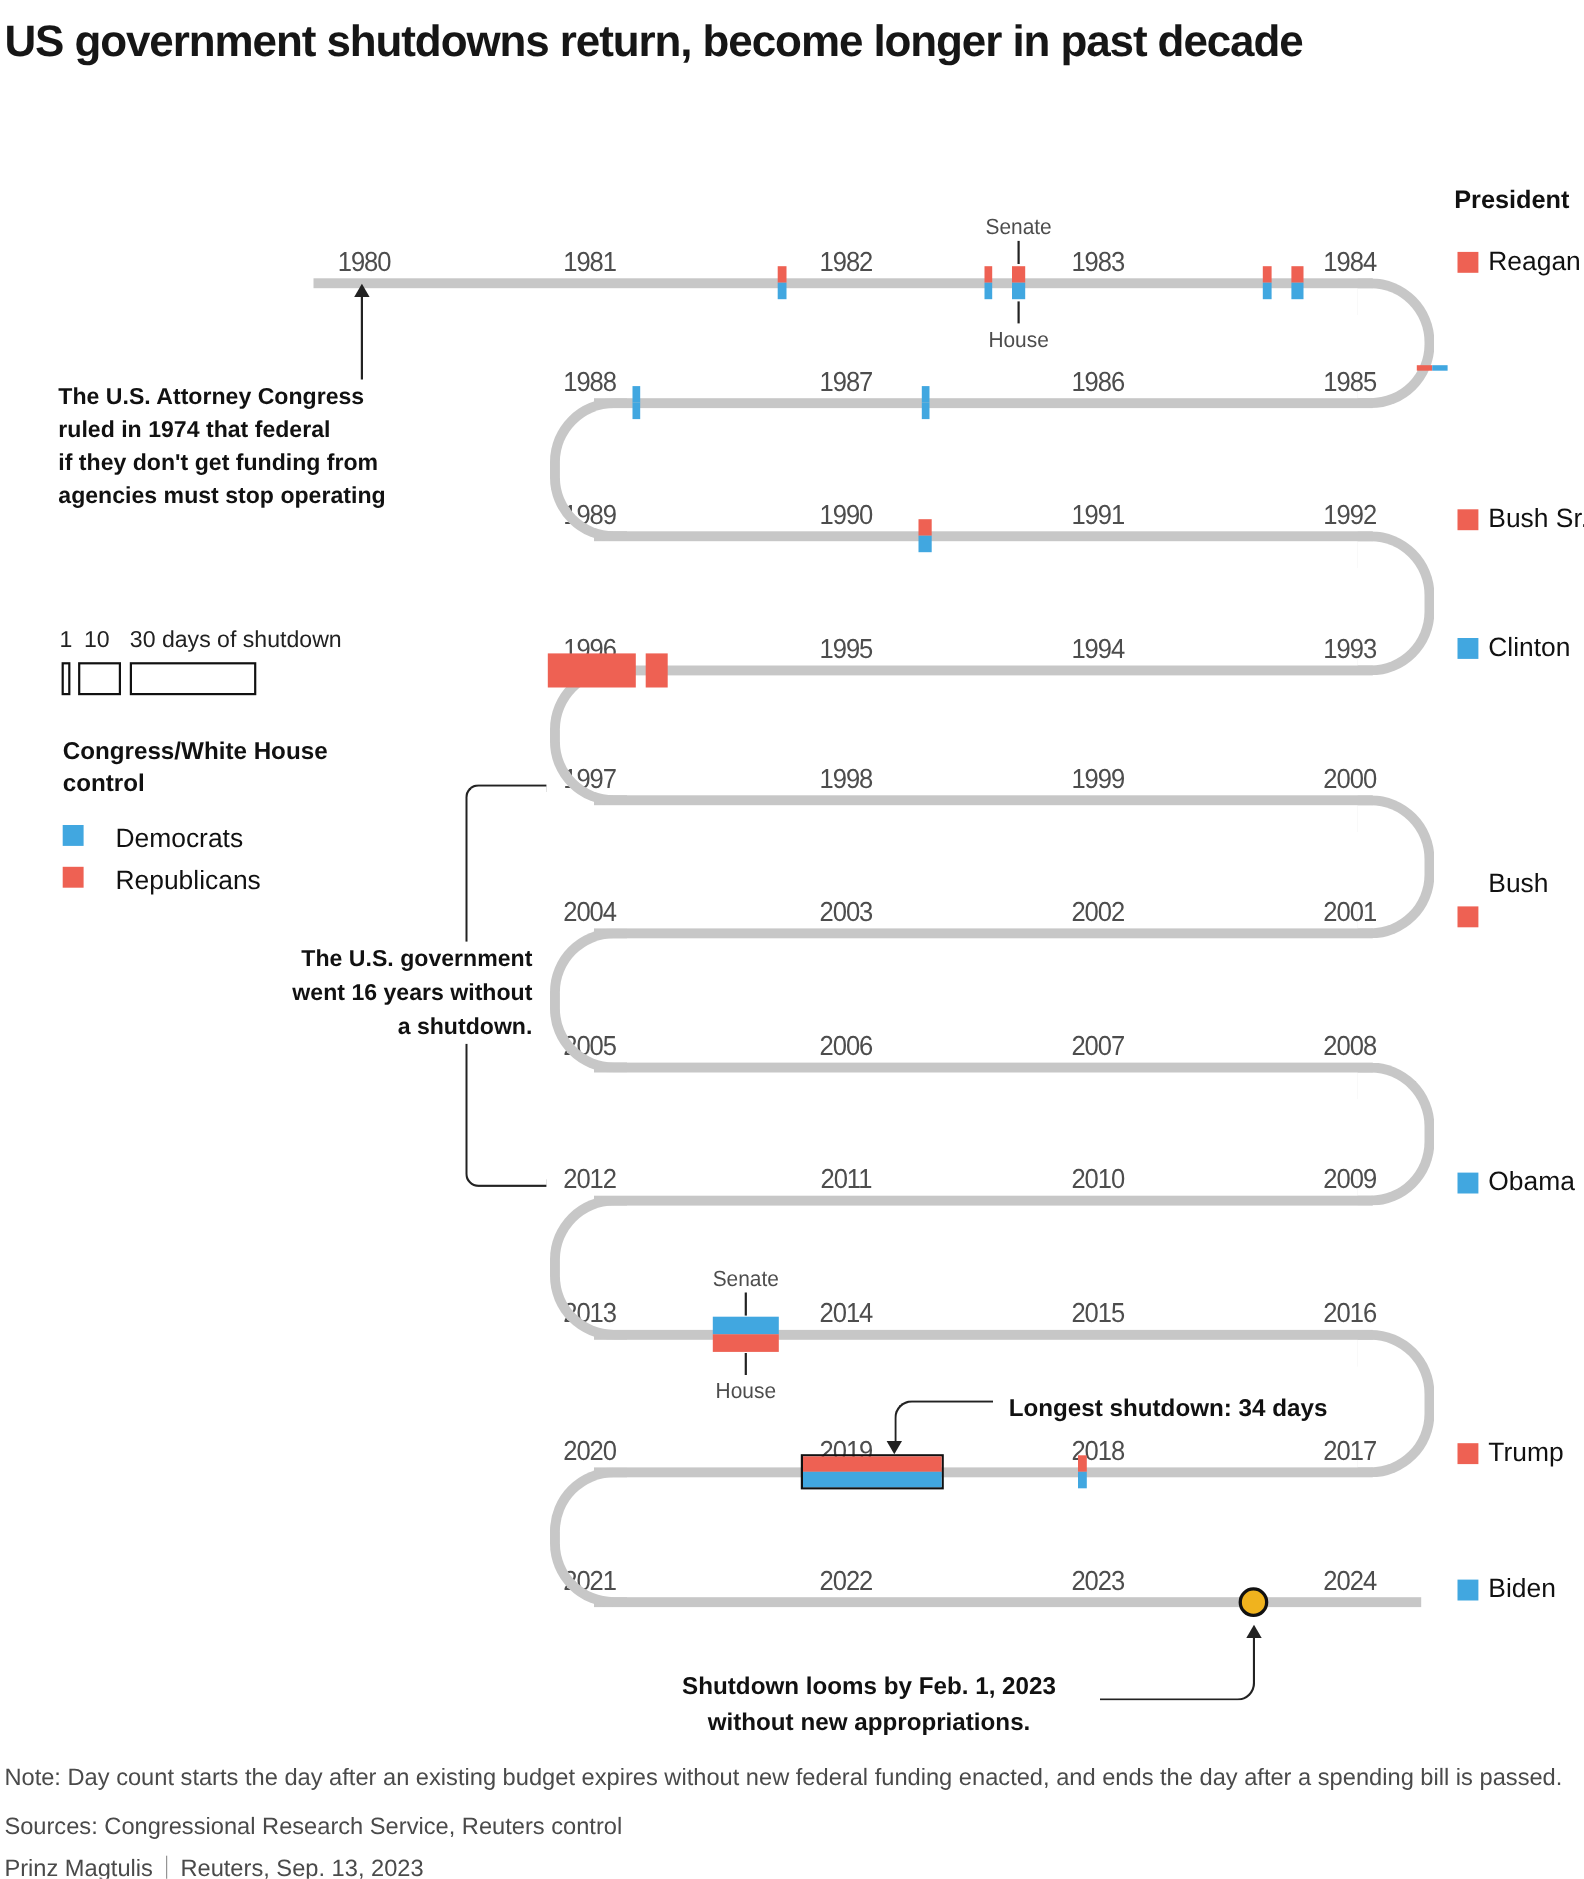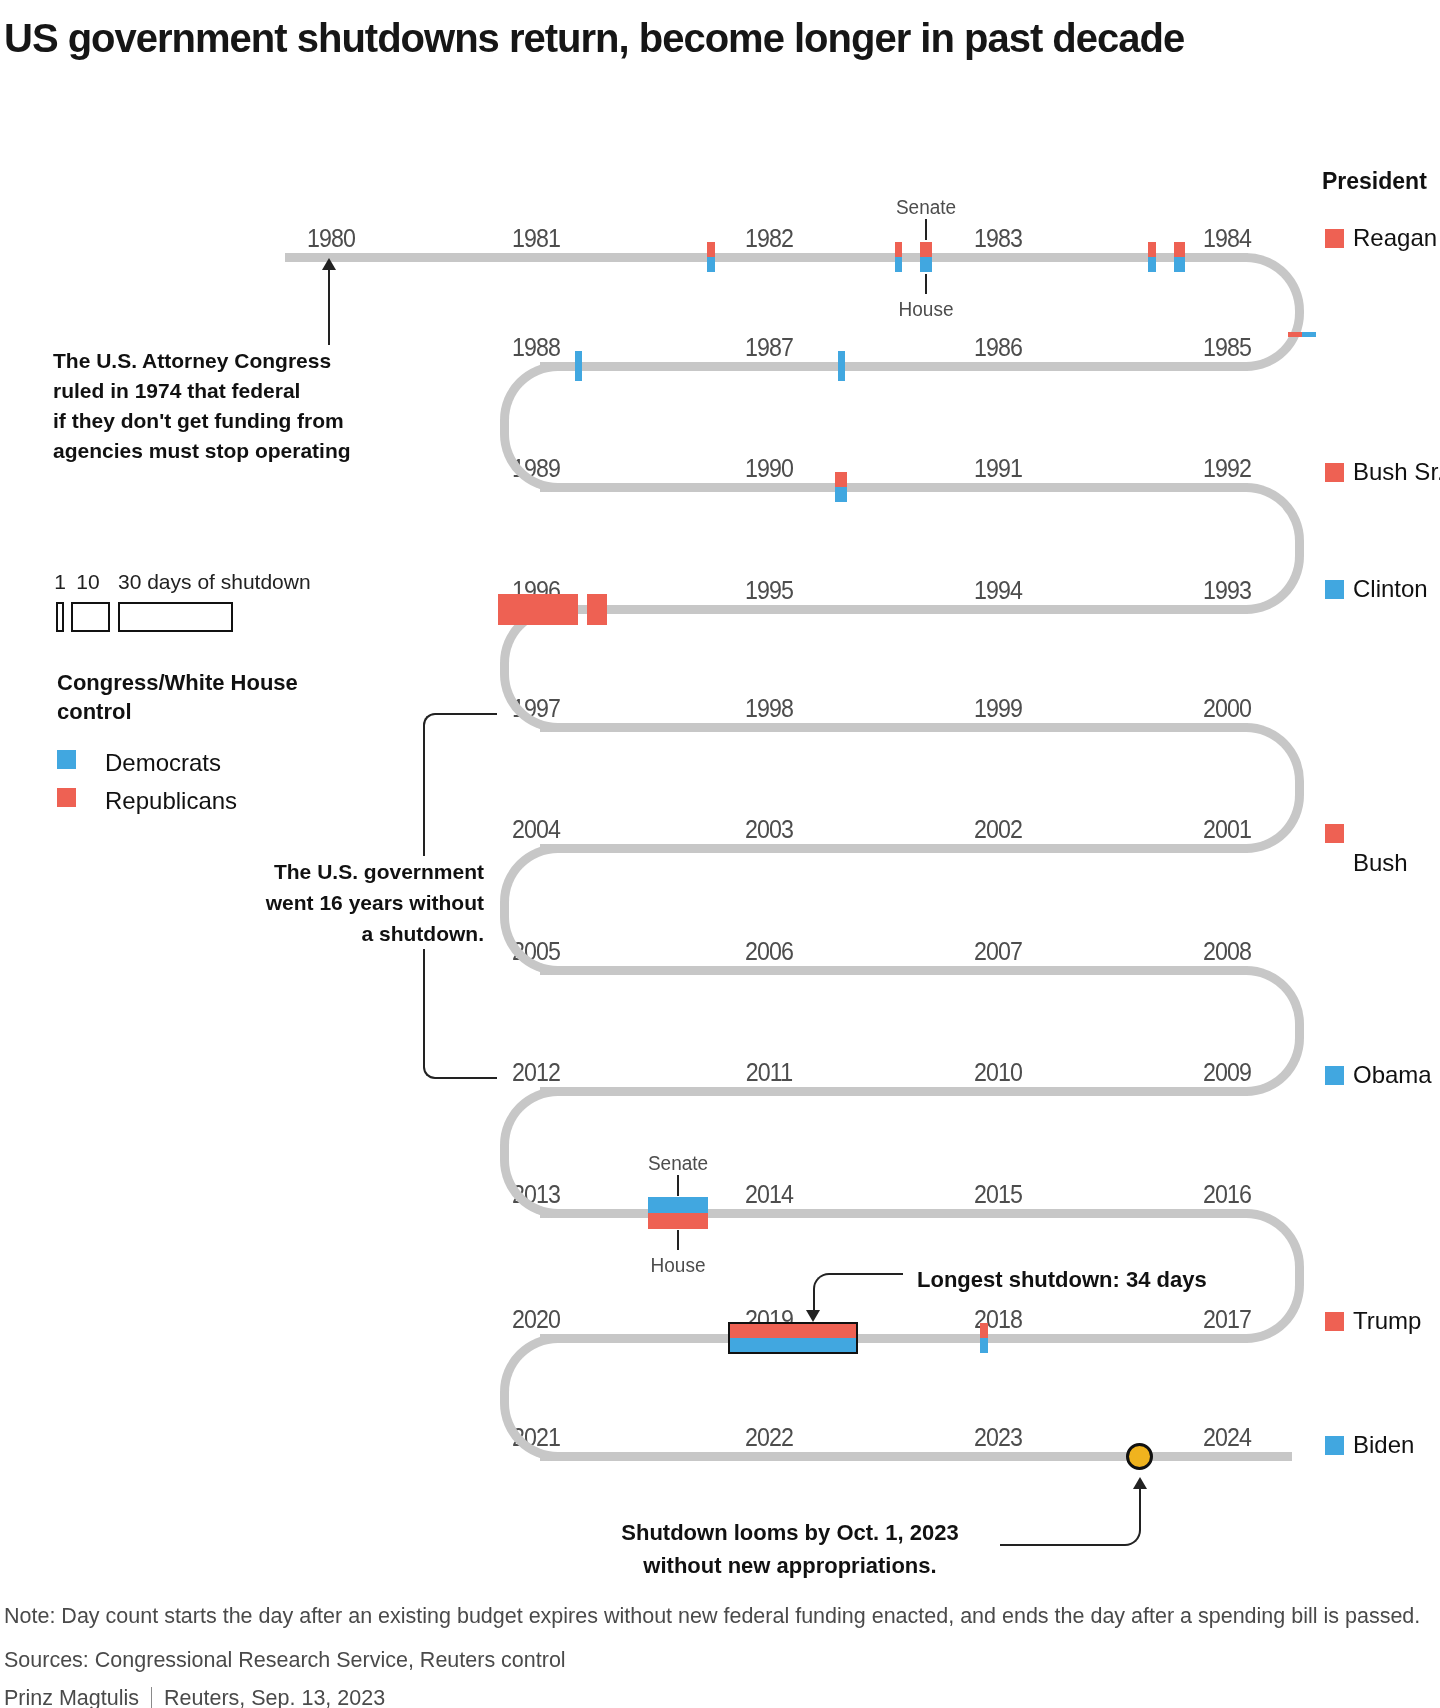--- a/index.html
+++ b/index.html
@@ -206,21 +206,21 @@
       <div class="callout-line" style="left: 677px; top: 1175px; height: 21px;"></div>
       <div class="callout-line" style="left: 677px; top: 1230px; height: 20px;"></div>
       <div class="callout-label" style="left: 678px; top: 1254px;">House</div>
       <div class="pres-swatch" style="left: 1325px; top: 229px; background: rgb(238, 97, 83);"></div>
       <div class="pres-label" style="left: 1353px; top: 224px;">Reagan</div>
       <div class="pres-swatch" style="left: 1325px; top: 463px; background: rgb(238, 97, 83);"></div>
       <div class="pres-label" style="left: 1353px; top: 458px;">Bush Sr.</div>
       <div class="pres-swatch" style="left: 1325px; top: 580px; background: rgb(65, 167, 224);"></div>
       <div class="pres-label" style="left: 1353px; top: 575px;">Clinton</div>
       <div class="pres-swatch" style="left: 1325px; top: 824px; background: rgb(238, 97, 83);"></div>
-      <div class="pres-label" style="left: 1353px; top: 849px;">Bush</div>
+      <div class="pres-label" style="left: 1353px; top: 790px;">Bush</div>
       <div class="pres-swatch" style="left: 1325px; top: 1066px; background: rgb(65, 167, 224);"></div>
       <div class="pres-label" style="left: 1353px; top: 1061px;">Obama</div>
       <div class="pres-swatch" style="left: 1325px; top: 1312px; background: rgb(238, 97, 83);"></div>
       <div class="pres-label" style="left: 1353px; top: 1307px;">Trump</div>
       <div class="pres-swatch" style="left: 1325px; top: 1436px; background: rgb(65, 167, 224);"></div>
       <div class="pres-label" style="left: 1353px; top: 1431px;">Biden</div>
     </div>
 
   <div class="ag-note">
       <div>The U.S. Attorney Congress</div>
@@ -258,21 +258,21 @@
       <div>The U.S. government</div>
       <div>went 16 years without</div>
       <div>a shutdown.</div>
     </div>
 
   <div class="longest-elbow"></div>
   <div class="arrow-down" style="left:806px;top:1310px;"></div>
   <div class="longest-label">Longest shutdown: 34 days</div>
 
   <div class="looms-note">
-      <div>Shutdown looms by Oct. 1, 2023</div>
+      <div>Shutdown looms by Feb. 1, 2023</div>
       <div>without new appropriations.</div>
     </div>
   <div class="looms-elbow"></div>
   <div class="arrow-up" style="left:1133px;top:1477px;"></div>
 
   <div class="footer-note">Note: Day count starts the day after an existing budget expires without new federal funding enacted, and ends the day after a spending bill is passed.</div>
   <div class="footer-sources">Sources: Congressional Research Service, Reuters control</div>
   <div class="footer-byline">
     <span>Prinz Magtulis</span><span class="byline-sep"></span><span>Reuters, Sep. 13, 2023</span>
   </div>

